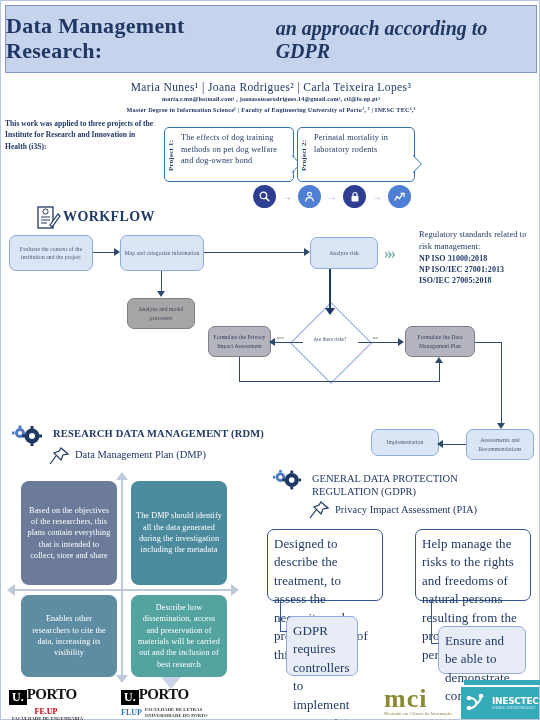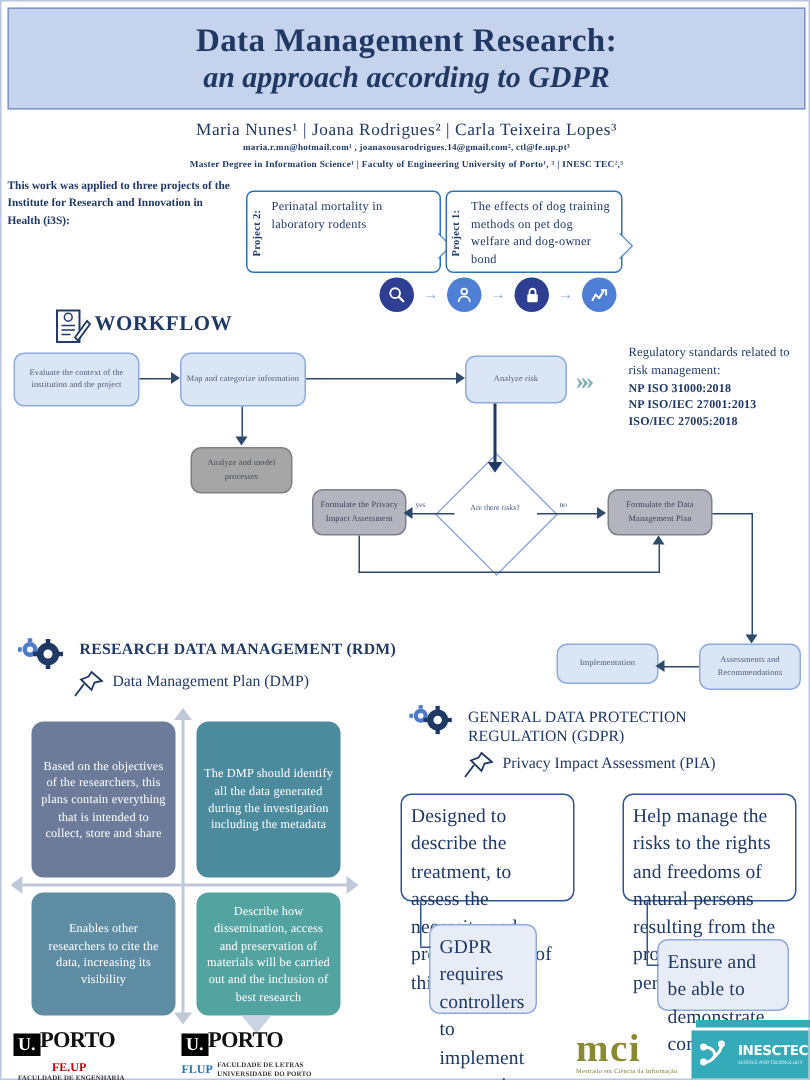--- a/index.html
+++ b/index.html
@@ -9,21 +9,21 @@
     font-family:"Liberation Serif", serif;
     color:#1f3864;
     position:relative;
   }
   .poster{position:relative;width:540px;height:720px;border:1px solid #b9c6e0;box-sizing:border-box;}
 
   
   .header{
     position:absolute;left:4px;top:4px;width:532px;height:68px;
     background:#c5d3ec;border:1px solid #7e96c4;box-sizing:border-box;
-    display:flex;flex-direction:column;align-items:center;justify-content:center;
+    display:flex;flex-direction:row;align-items:center;justify-content:center;
   }
   .title1{font-size:22px;font-weight:bold;color:#203864;letter-spacing:.3px;line-height:1.12;}
   .title2{font-size:20px;font-weight:bold;font-style:italic;color:#203864;line-height:1.12;margin-top:1px;}
 
   .authors{position:absolute;left:0;top:80px;width:540px;text-align:center;
     font-size:11.5px;color:#203864;letter-spacing:.4px;}
   .emails{position:absolute;left:0;top:95px;width:540px;text-align:center;
     font-size:6px;font-weight:bold;color:#203864;letter-spacing:.2px;}
   .affil{position:absolute;left:0;top:105px;width:540px;text-align:center;
     font-size:6.2px;font-weight:bold;color:#203864;letter-spacing:.2px;}
@@ -163,27 +163,27 @@
     <div class="title1">Data Management Research:</div>
     <div class="title2">an approach according to GDPR</div>
   </div>
   <div class="authors">Maria Nunes¹ | Joana Rodrigues² | Carla Teixeira Lopes³</div>
   <div class="emails">maria.r.mn@hotmail.com¹ , joanasousarodrigues.14@gmail.com², ctl@fe.up.pt³</div>
   <div class="affil">Master Degree in Information Science¹  |   Faculty of Engineering University of Porto¹, ³   |   INESC TEC²,³</div>
 
   <div class="applied">This work was applied to three projects of the Institute for Research and Innovation in Health (i3S):</div>
   <div class="projrow">
     <div class="projbox">
+      <div class="projlabel">Project 1:</div>
+      <div class="projtext">The effects of dog training methods on pet dog welfare and dog-owner bond</div>
+      <div class="projarrow"></div>
+    </div>
+    <div class="projbox">
       <div class="projlabel">Project 2:</div>
       <div class="projtext">Perinatal mortality in laboratory rodents</div>
-      <div class="projarrow"></div>
-    </div>
-    <div class="projbox">
-      <div class="projlabel">Project 1:</div>
-      <div class="projtext">The effects of dog training methods on pet dog welfare and dog-owner bond</div>
       <div class="projarrow"></div>
     </div>
   </div>
 
   <div class="iconrow">
     <div class="circ dark">
       <svg width="13" height="13" viewBox="0 0 24 24">
           <circle cx="10" cy="10" r="6" fill="none" stroke="#fff" stroke-width="2.4"></circle>
           <line x1="14.5" y1="14.5" x2="20" y2="20" stroke="#fff" stroke-width="2.8" stroke-linecap="round"></line>
         </svg>

